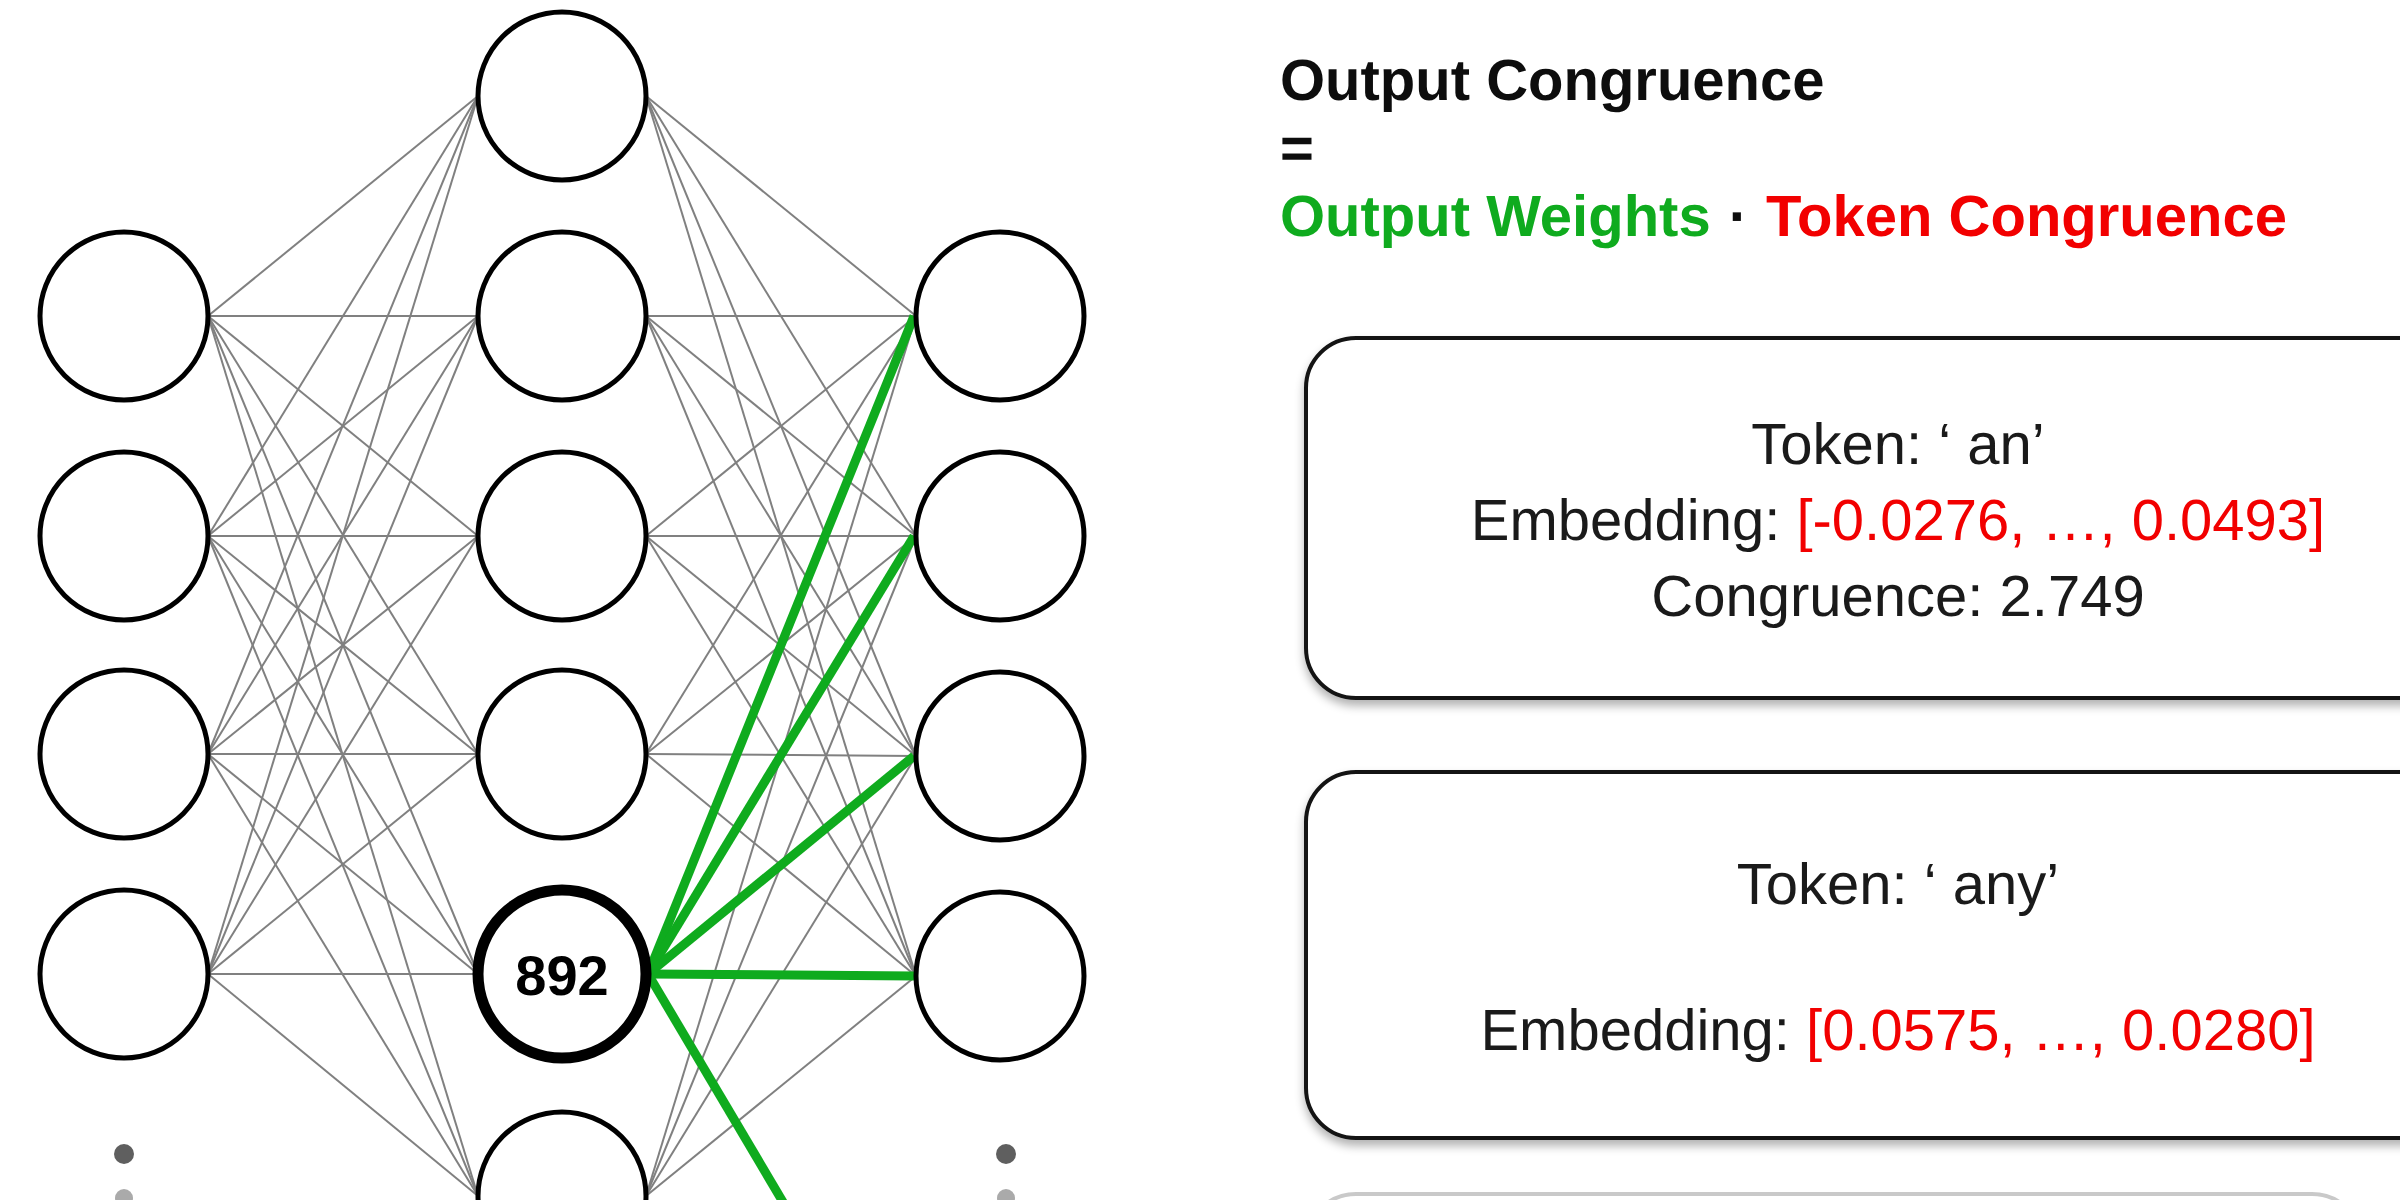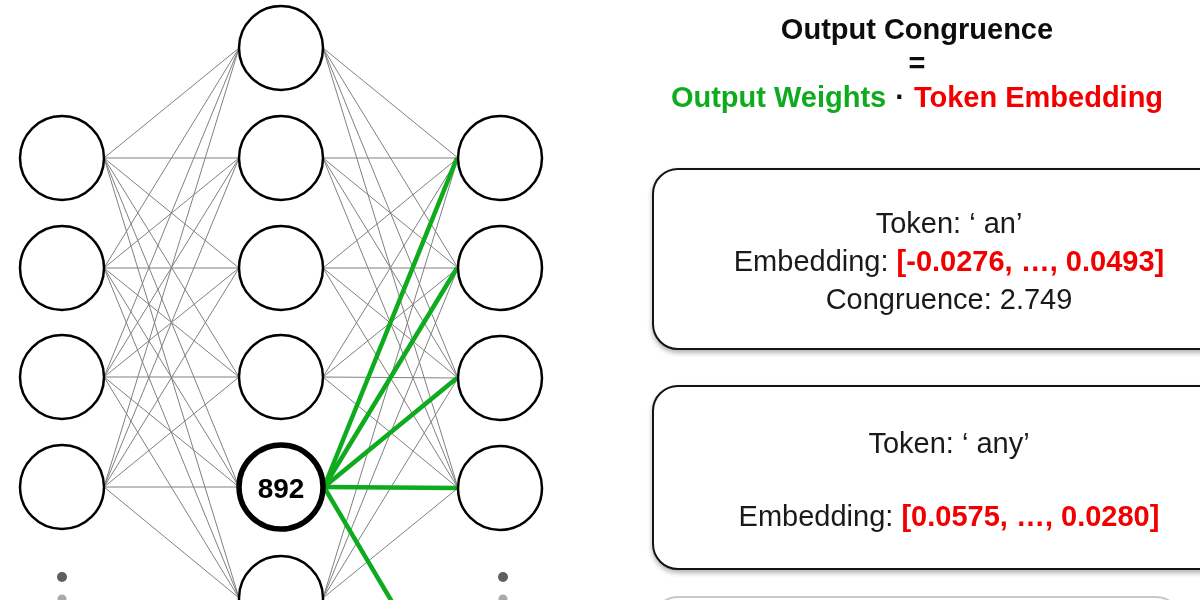--- a/index.html
+++ b/index.html
@@ -15,38 +15,38 @@
   .edge        { stroke: var(--gray-line); stroke-width: 1; }
   .green-edge  { stroke: var(--green); stroke-width: 4.5; stroke-linecap: butt; }
   .node        { fill: #ffffff; stroke: #000000; stroke-width: 2.5; }
   .node.highlight { stroke-width: 5.5; }
   .node-label  {
     font-family: "Liberation Sans", sans-serif;
     font-size: 28px; font-weight: bold; fill: #000;
     text-anchor: middle; dominant-baseline: central;
   }
   .title-block {
-    position: absolute; left: 640px; top: 12px; width: 554px;
-    text-align: center; font-size: 29px; font-weight: bold;
+    position: absolute; left: 640px; top: 24px; width: 554px;
+    text-align: left; font-size: 29px; font-weight: bold;
     line-height: 34px; color: #0d0d0d; letter-spacing: 0;
   }
   .title-weights   { color: var(--green); margin-top: 38px; }
   .title-embedding { color: var(--red); }
   .title-sep       { color: #0d0d0d; margin: 0 9px; }
   .card {
     position: absolute; left: 652px; width: 594px;
     background: #ffffff; border: 2.5px solid #141414; border-radius: 26px;
     box-shadow: 0 3px 5px rgba(0,0,0,0.30);
     display: flex; flex-direction: column; justify-content: center; align-items: center;
     font-size: 29px; line-height: 38px; color: #1a1a1a; text-align: center;
     box-sizing: border-box; padding-top: 4px;
   }
   .card-1 { top: 168px; height: 182px; }
   .card-2 { top: 385px; height: 185px; gap: 35px; }
-  .emb-value { font-weight: bold; color: var(--red); }
+  .emb-value { font-weight: normal; color: var(--red); }
   .cong.bold { font-weight: normal; }
   .card-stub {
     position: absolute; left: 652px; top: 596px; width: 530px; height: 40px;
     background: #ffffff; border: 2px solid #c9c9c9;
     border-radius: 26px 26px 0 0; box-sizing: border-box;
   }
 </style>
 </head>
 <body>
 
@@ -119,21 +119,21 @@
       <text x="281" y="488" class="node-label">892</text>
       <circle cx="62" cy="577" r="5" fill="#5f5f5f"></circle>
       <circle cx="62" cy="599" r="4.5" fill="#aaaaaa"></circle>
       <circle cx="503" cy="577" r="5" fill="#5f5f5f"></circle>
       <circle cx="503" cy="599" r="4.5" fill="#aaaaaa"></circle>
     </svg>
 
   <div class="title-block">
     <div>Output Congruence</div>
     <div>=</div>
-    <div><span class="title-weights">Output Weights</span><span class="title-sep">·</span><span class="title-embedding">Token Embedding</span></div>
+    <div><span class="title-weights">Output Weights</span><span class="title-sep">·</span><span class="title-embedding">Token Congruence</span></div>
   </div>
 
   <div class="card card-1">
     <div>Token: ‘ an’</div>
     <div><span>Embedding: </span><span class="emb-value">[-0.0276, …, 0.0493]</span></div>
     <div class="cong bold">Congruence: 2.749</div>
   </div>
 
   <div class="card card-2">
     <div>Token: ‘ any’</div>

